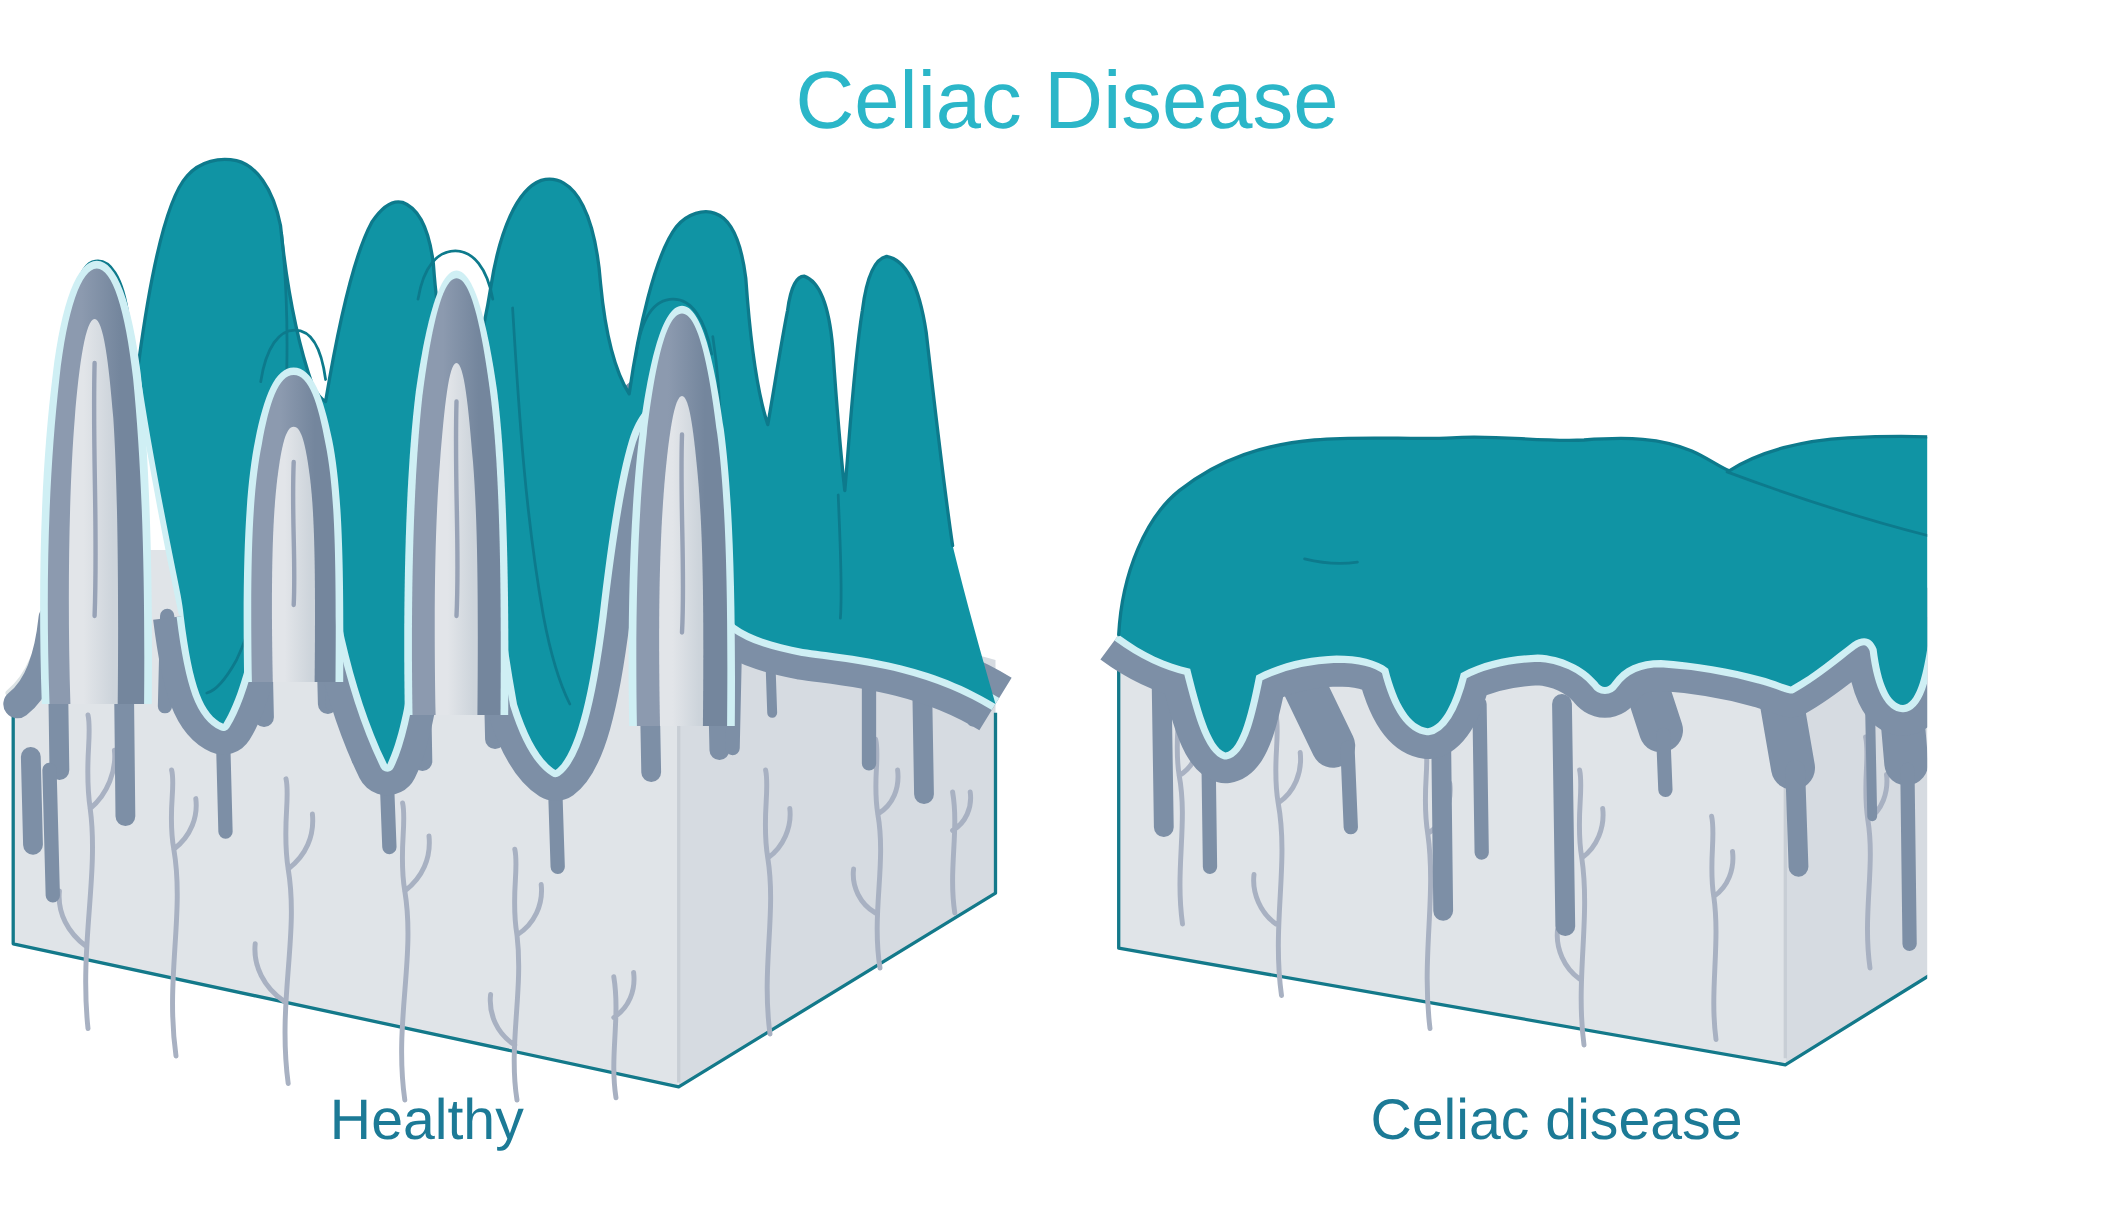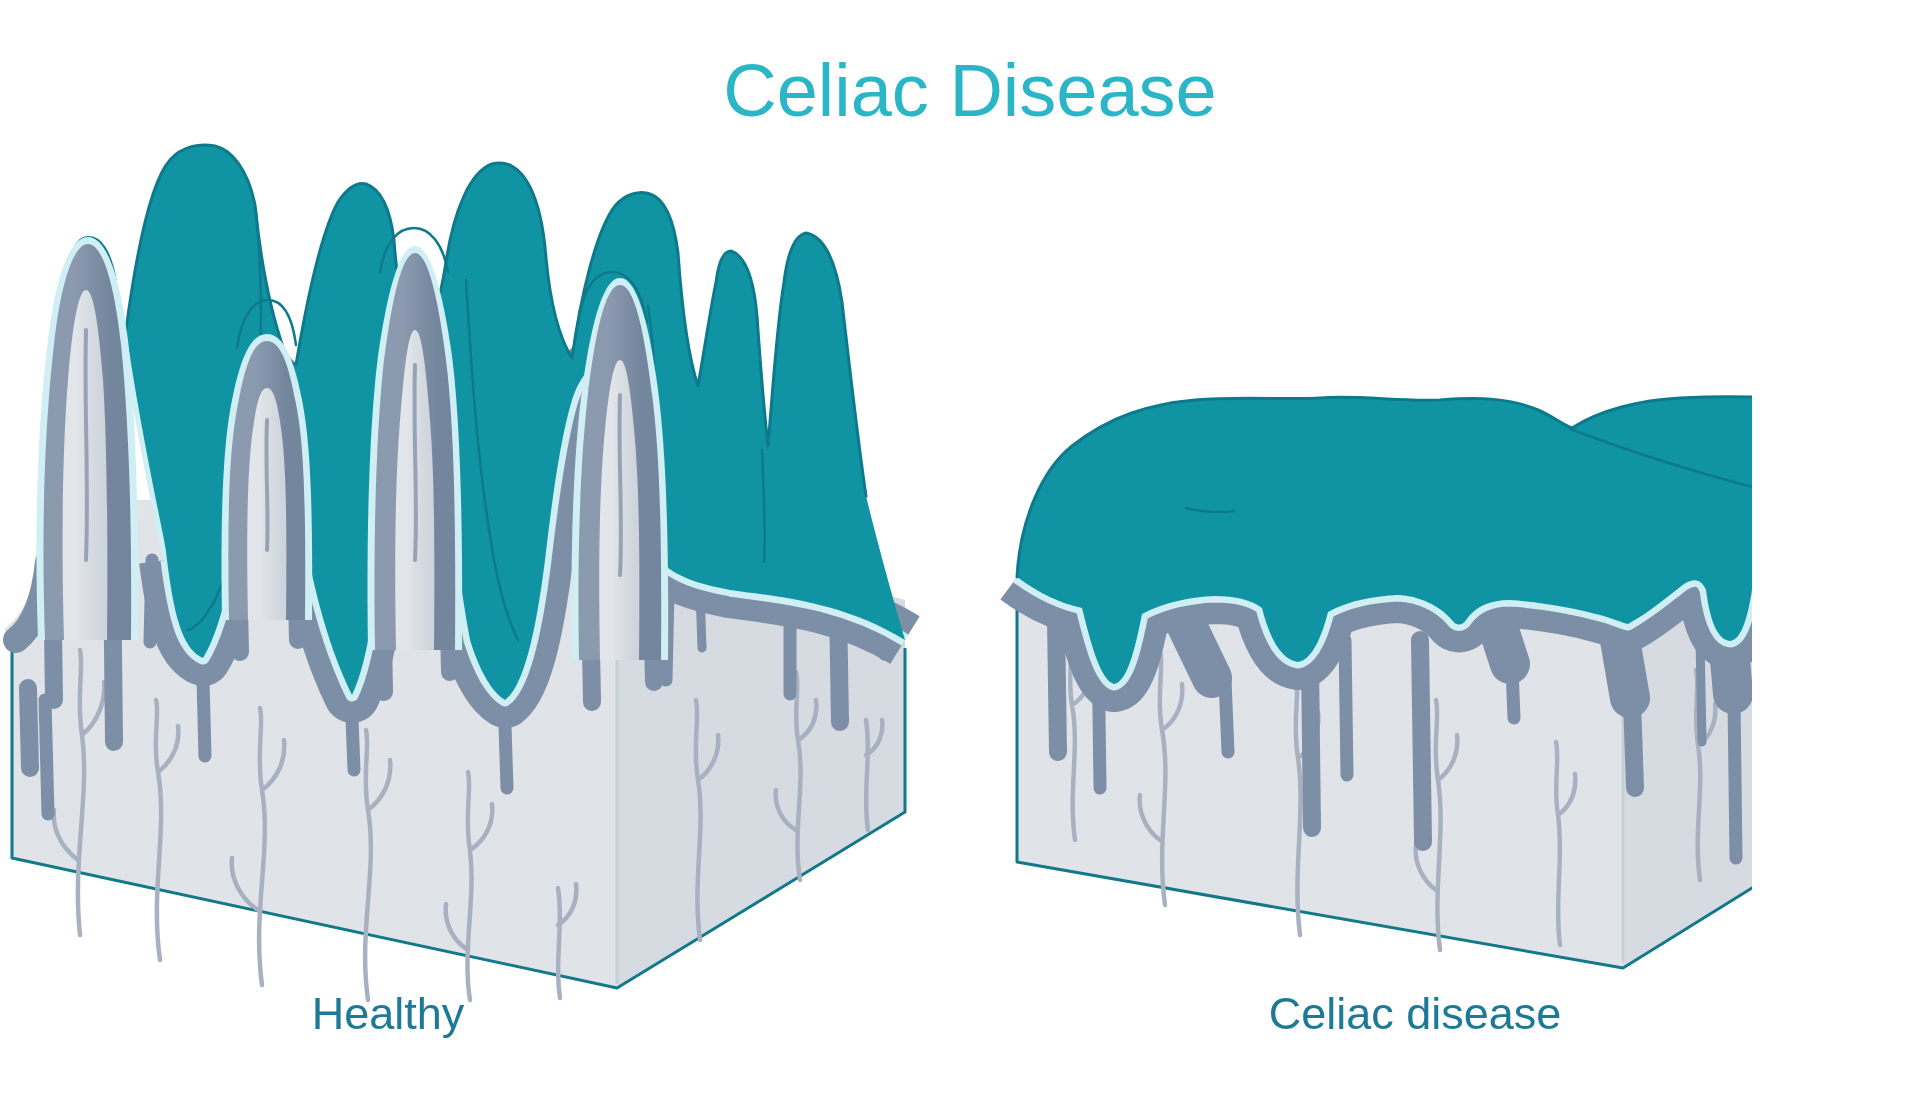--- a/index.html
+++ b/index.html
@@ -2,21 +2,21 @@
 <html style="--bg: #ffffff; --titleColor: #2bb6c8; --labelColor: #1c7a96; --teal: #1094a4; --tealOutline: #0d7a8c; --edge: #13798a; --cyanLine: #cfeff4; --slate: #7d8fa6; --slateLight: #8c9aaf; --slateDark: #74869d; --coreLight: #e2e5e9; --coreDark: #cdd4db; --coreVessel: #97a2b6; --faceFront: #e0e4e8; --faceSide: #d6dbe1; --cornerLine: #c8ced5; --vessel: #a8b1c2;"><head>
 <meta charset="utf-8">
 <style>
   html,body{margin:0;padding:0;background:var(--bg,#fff);}
   .canvas{position:relative;width:1752px;height:1112px;overflow:hidden;background:var(--bg,#fff);
           font-family:"Liberation Sans", sans-serif;}
   .canvas svg{position:absolute;left:0;top:0;}
   .title{position:absolute;left:970px;top:48px;transform:translateX(-50%);
          font-size:74px;font-weight:300;letter-spacing:0px;color:var(--titleColor,#2bb6c8);white-space:nowrap;}
   .fig-label{position:absolute;top:988px;transform:translateX(-50%);
-             font-size:45px;font-weight:300;color:var(--labelColor,#1c7a96);white-space:nowrap;}
+             font-size:52px;font-weight:300;color:var(--labelColor,#1c7a96);white-space:nowrap;}
   .fig-label.left{left:388px;}
   .fig-label.right{left:1415px;}
   
   .vessel{fill:none;stroke:var(--vessel,#a8b1c2);stroke-width:4.5;stroke-linecap:round;stroke-linejoin:round;}
   .drip18{fill:none;stroke:var(--slate,#7d8fa6);stroke-width:18;stroke-linecap:round;}
   .drip13{fill:none;stroke:var(--slate,#7d8fa6);stroke-width:13;stroke-linecap:round;}
   .drip9{fill:none;stroke:var(--slate,#7d8fa6);stroke-width:9;stroke-linecap:round;}
   .bandSlate{fill:none;stroke:var(--slate,#7d8fa6);stroke-width:56;stroke-linecap:butt;stroke-linejoin:round;}
   .bandCyan{fill:none;stroke:var(--cyanLine,#cfeff4);stroke-width:13;stroke-linecap:butt;stroke-linejoin:round;}
   .fold{fill:none;stroke:var(--tealOutline,#0d7a8c);stroke-width:2.5;stroke-linecap:round;}

